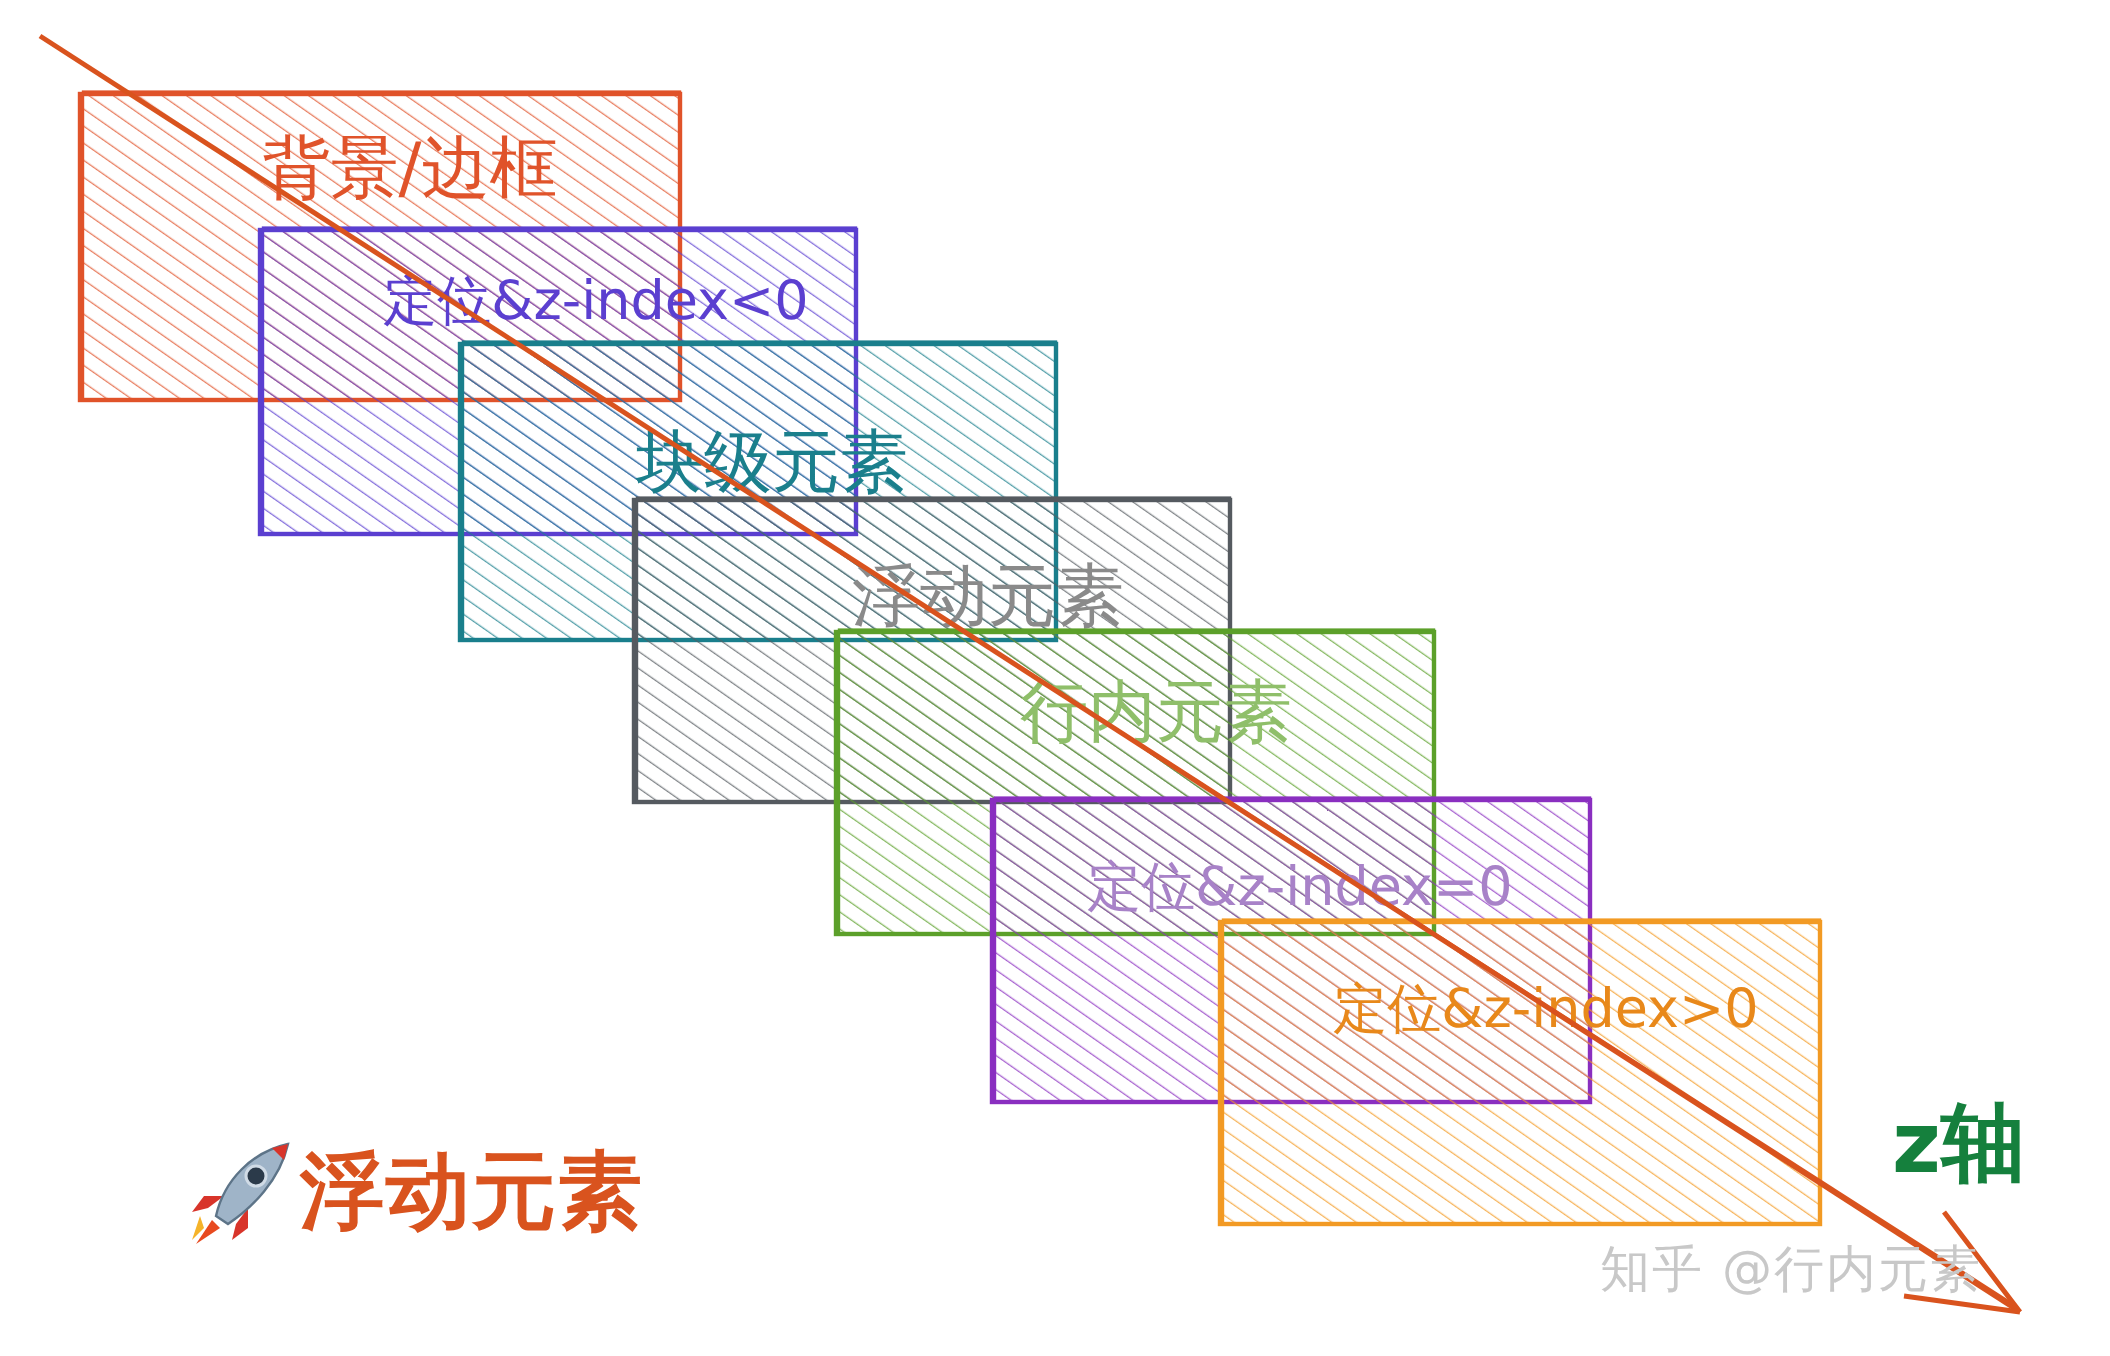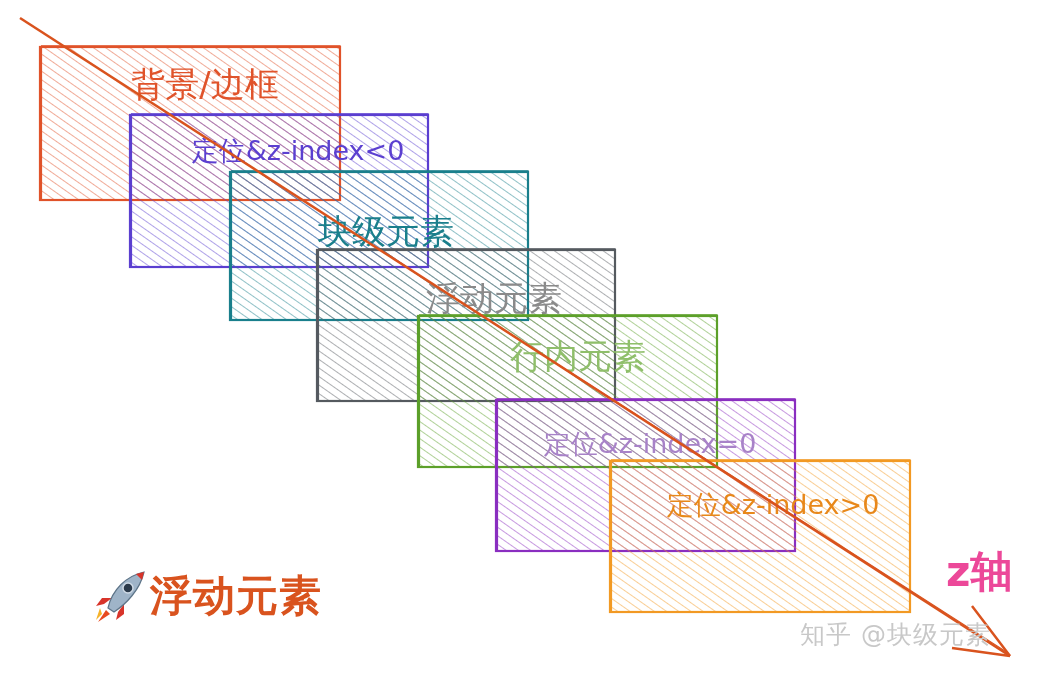--- a/index.html
+++ b/index.html
@@ -1,21 +1,21 @@
 <!DOCTYPE html>
 <html><head>
   <meta charset="utf-8">
   <style>
     html, body { margin: 0; padding: 0; background: #ffffff; }
     body { width: 1055px; height: 678px; position: relative; overflow: hidden; font-family: "DejaVu Sans", sans-serif; }
     svg.canvas { position: absolute; left: 0; top: 0; }
     .box-label { font-family: "DejaVu Sans", sans-serif; }
     .brand { position: absolute; left: 92px; top: 568px; display: flex; align-items: center; }
     .brand-text { font-family: "DejaVu Sans", sans-serif; font-size: 42px; color: #d9531e; font-weight: bold; letter-spacing: 1px; }
-    .axis-label { position: absolute; left: 946px; top: 544px; font-family: "DejaVu Sans", sans-serif; font-size: 42px; font-weight: bold; color: #ec4899; }
+    .axis-label { position: absolute; left: 946px; top: 544px; font-family: "DejaVu Sans", sans-serif; font-size: 42px; font-weight: bold; color: #15803d; }
     .watermark { position: absolute; left: 800px; top: 618px; font-family: "DejaVu Sans", sans-serif; font-size: 25px; color: #c8c8c8; letter-spacing: 1px; }
   </style>
 </head>
 <body>
 
 <svg class="canvas" width="1055" height="678" viewBox="0 0 1055 678" xmlns="http://www.w3.org/2000/svg">
   <defs id="defs">
       <pattern id="hatch0" patternUnits="userSpaceOnUse" width="7" height="7" patternTransform="rotate(-55)">
         <line x1="0" y1="0" x2="0" y2="7" stroke="#e0532a" stroke-width="1.3" stroke-opacity="0.75"></line>
       </pattern>
@@ -99,13 +99,13 @@
       <path d="M12 36 L4 38 L10 30 L20 30 Z" fill="#d8342a"></path>
       <path d="M26 44 L24 52 L32 46 L32 36 Z" fill="#d8342a"></path>
       <path d="M16 40 C20 22 34 8 52 4 C48 22 34 36 22 44 Z" fill="#9fb4c8" stroke="#5d7488" stroke-width="1.2"></path>
       <circle cx="36" cy="20" r="5" fill="#2b3a4a" stroke="#d0dbe6" stroke-width="1.5"></circle>
       <path d="M44 6 L52 4 L50 12 Z" fill="#d8342a"></path>
     </svg>
   </span>
   <span class="brand-text">浮动元素</span>
 </div>
 
-<div class="watermark">知乎 @块级元素</div>
+<div class="watermark">知乎 @行内元素</div>
 
 </body></html>

